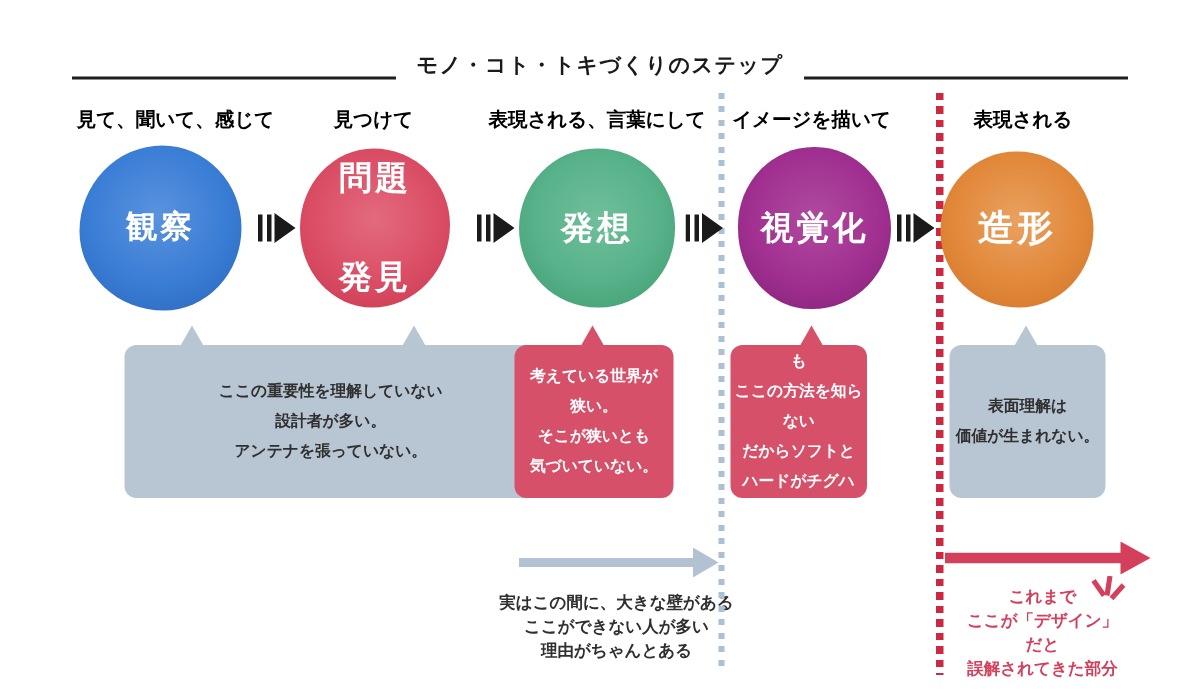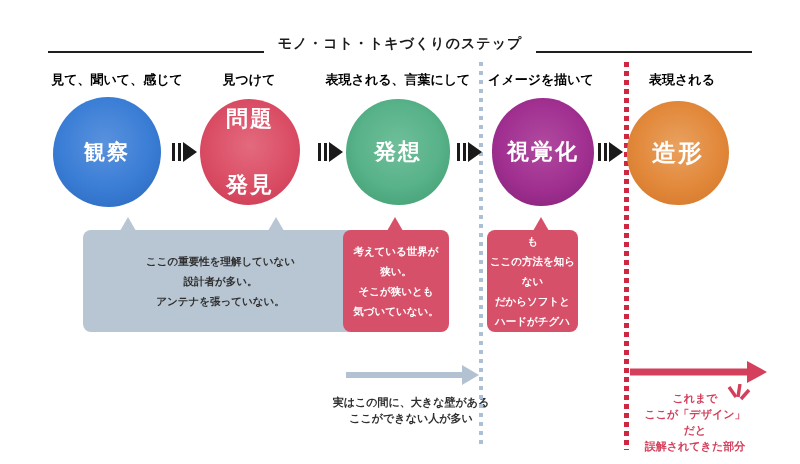--- a/index.html
+++ b/index.html
@@ -136,28 +136,34 @@
   </div>
 
   <div class="callout co-red co3">
     <div class="tail" style="left:46px;"></div>
     <span>「発想」ができても</span>
     <span>ここの方法を知らない</span>
     <span>だからソフトと</span>
     <span>ハードがチグハグ。</span>
   </div>
 
+  <div class="callout co-gray co4">
+    <div class="tail" style="left:43px;"></div>
+    <span>表面理解は</span>
+    <span>価値が生まれない。</span>
+  </div>
 
   <svg class="flow-arrow" style="left:346px;top:365px;" width="134" height="20" viewBox="0 0 134 20">
     <rect x="0" y="7" width="117" height="6" fill="#b3c2d3"></rect>
     <polygon points="116,0 133,10 116,20" fill="#b3c2d3"></polygon>
   </svg>
   <div class="note note-wall">
     <span>実はこの間に、大きな壁がある</span>
     <span>ここができない人が多い</span>
+    <span>理由がちゃんとある</span>
   </div>
 
   <svg class="flow-arrow" style="left:630px;top:361px;" width="138" height="22" viewBox="0 0 138 22">
     <rect x="0" y="7.5" width="118" height="7" fill="#d4405c"></rect>
     <polygon points="117,0 137,11 117,22" fill="#d4405c"></polygon>
   </svg>
   <svg class="flow-arrow" style="left:726px;top:384px;" width="26" height="21" viewBox="0 0 26 21">
     <line x1="3" y1="3" x2="10" y2="13" stroke="#d4405c" stroke-width="3.4"></line>
     <line x1="14" y1="0" x2="12" y2="13" stroke="#d4405c" stroke-width="3.4"></line>
     <line x1="23" y1="6" x2="15" y2="15" stroke="#d4405c" stroke-width="3.4"></line>

